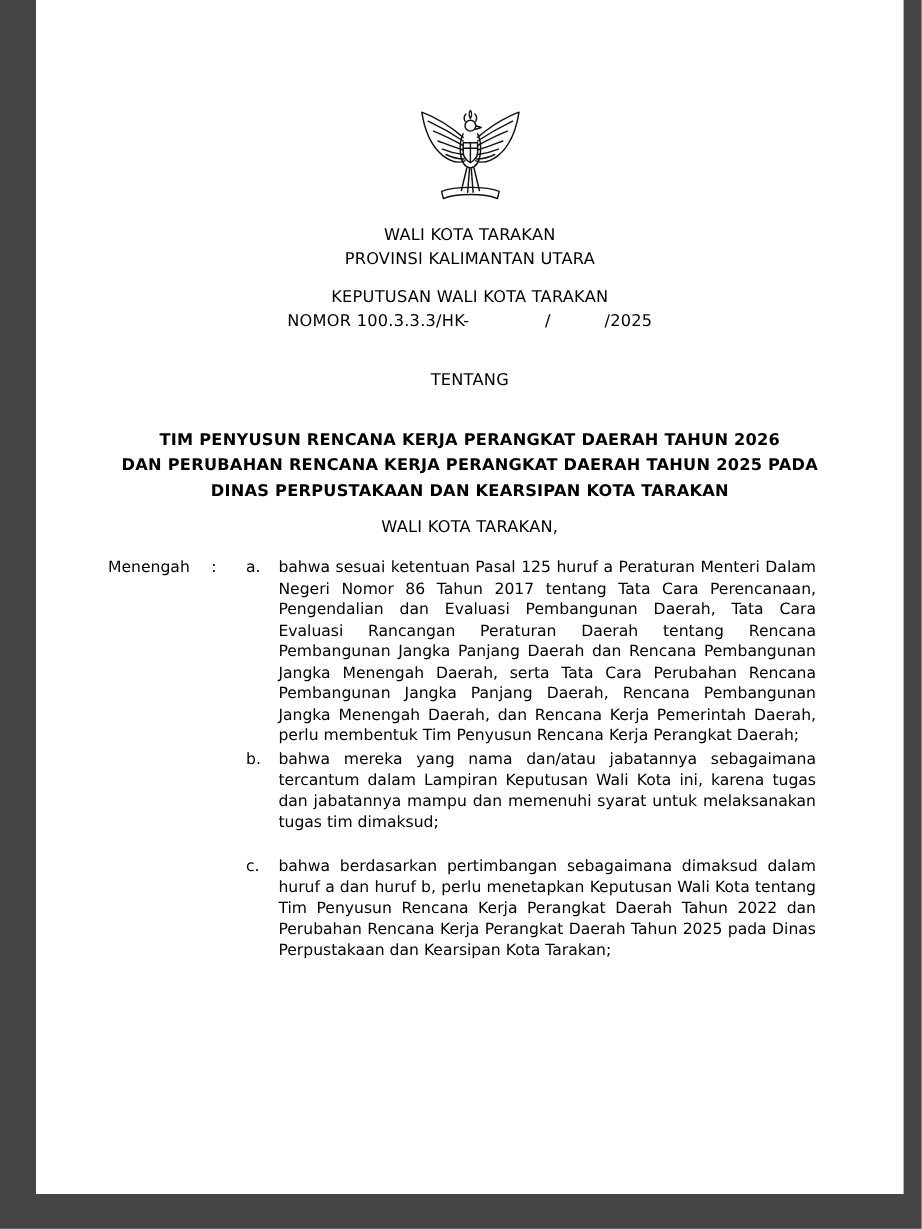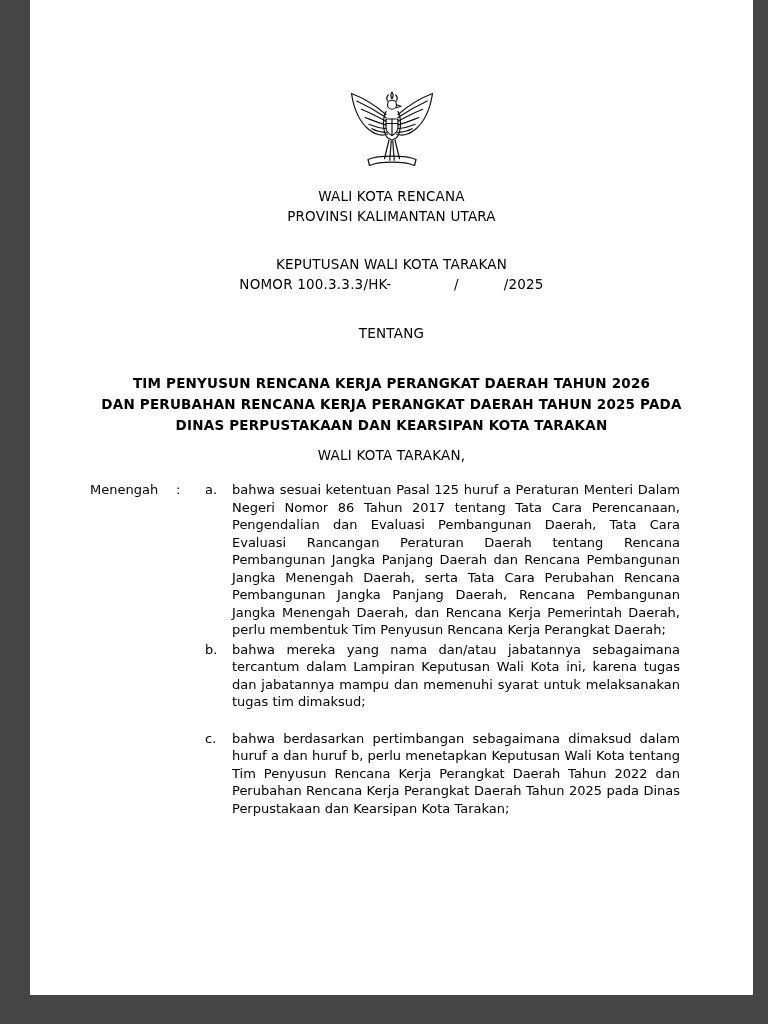--- a/index.html
+++ b/index.html
@@ -30,21 +30,21 @@
     margin-top: 86px;
     margin-bottom: 12px;
   }
   .emblem-wrap svg { display: inline-block; }
   .center { text-align: center; }
   .hdr {
     font-size: 13.5px;
     line-height: 20px;
     letter-spacing: 0.2px;
   }
-  .decree-block { margin-top: 28px; }
+  .decree-block { margin-top: 12px; }
   .decree-number { white-space: pre; }
   .tentang { margin-top: 29px; }
   .subject-block { margin-top: 30px; }
   .subject-line {
     font-weight: bold;
     font-size: 13.5px;
     line-height: 21px;
     letter-spacing: 0.2px;
   }
   .issuer { margin-top: 9px; }
@@ -104,21 +104,21 @@
         <path d="M52 44 h16 v11 c0 7 -8 11 -8 11 c0 0 -8 -4 -8 -11 z"></path>
         <path d="M60 44 v22 M52 50 h16"></path>
 
         <path d="M56 72 L50 97 M59 73 L57 99 M61 73 L63 99 M64 72 L70 97"></path>
 
         <path d="M28 98 C 42 92, 78 92, 92 98 L90 106 C 76 100, 44 100, 30 106 Z"></path>
       </svg>
     </div>
 
     <div class="center hdr">
-      <div>WALI KOTA RENCANA</div>
+      <div>WALI KOTA TARAKAN</div>
       <div>PROVINSI KALIMANTAN UTARA</div>
     </div>
 
     <div class="center hdr decree-block">
       <div>KEPUTUSAN WALI KOTA TARAKAN</div>
       <div class="decree-number">NOMOR 100.3.3.3/HK-              /          /2025</div>
     </div>
 
     <div class="center hdr tentang">TENTANG</div>
 

